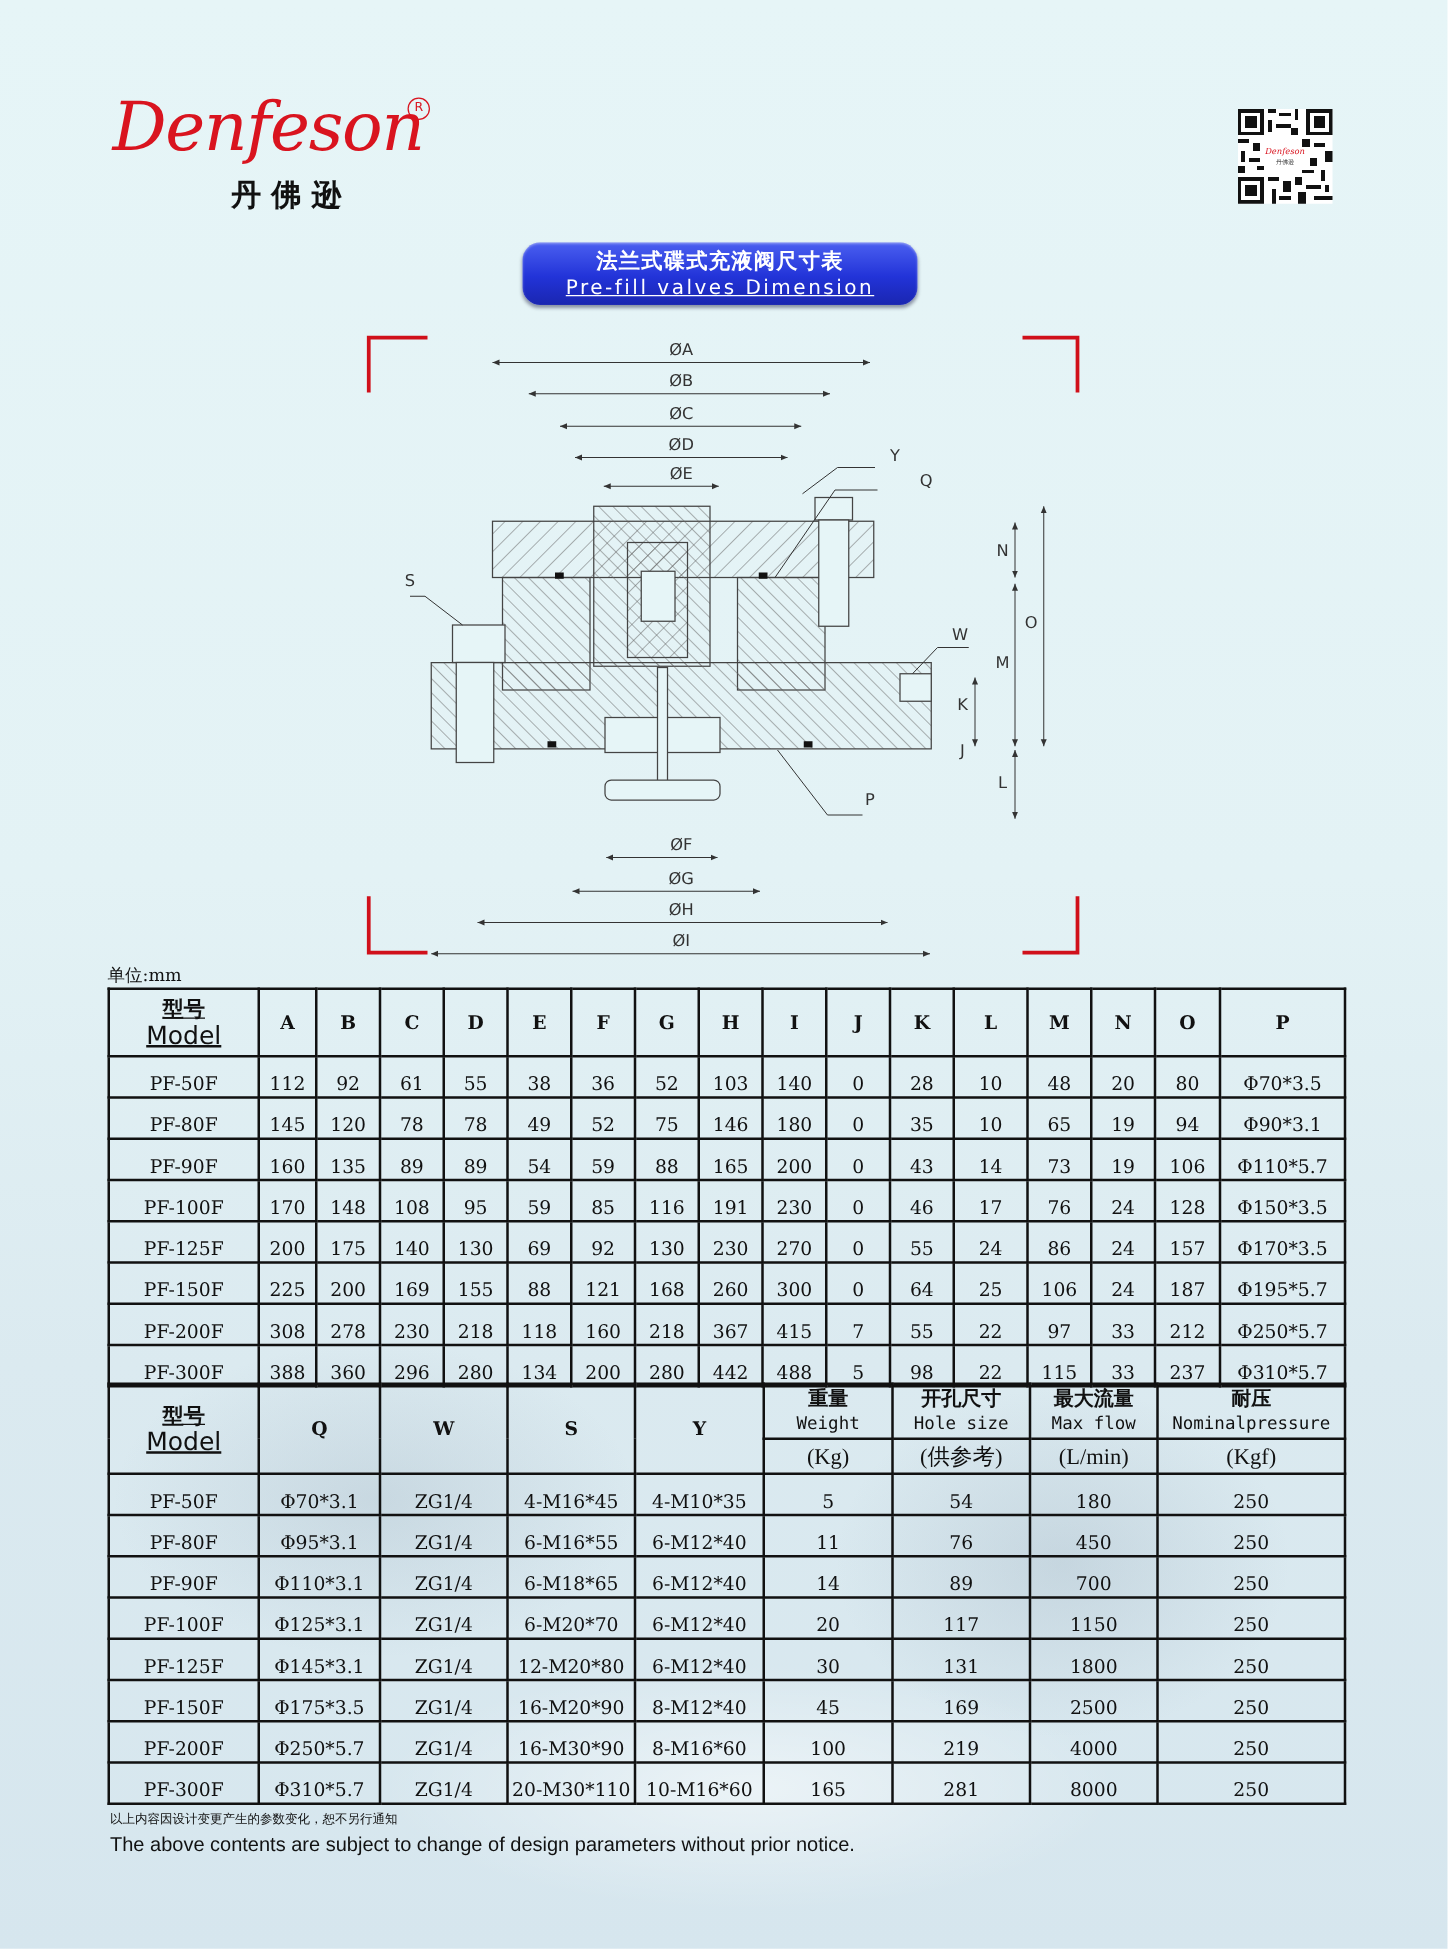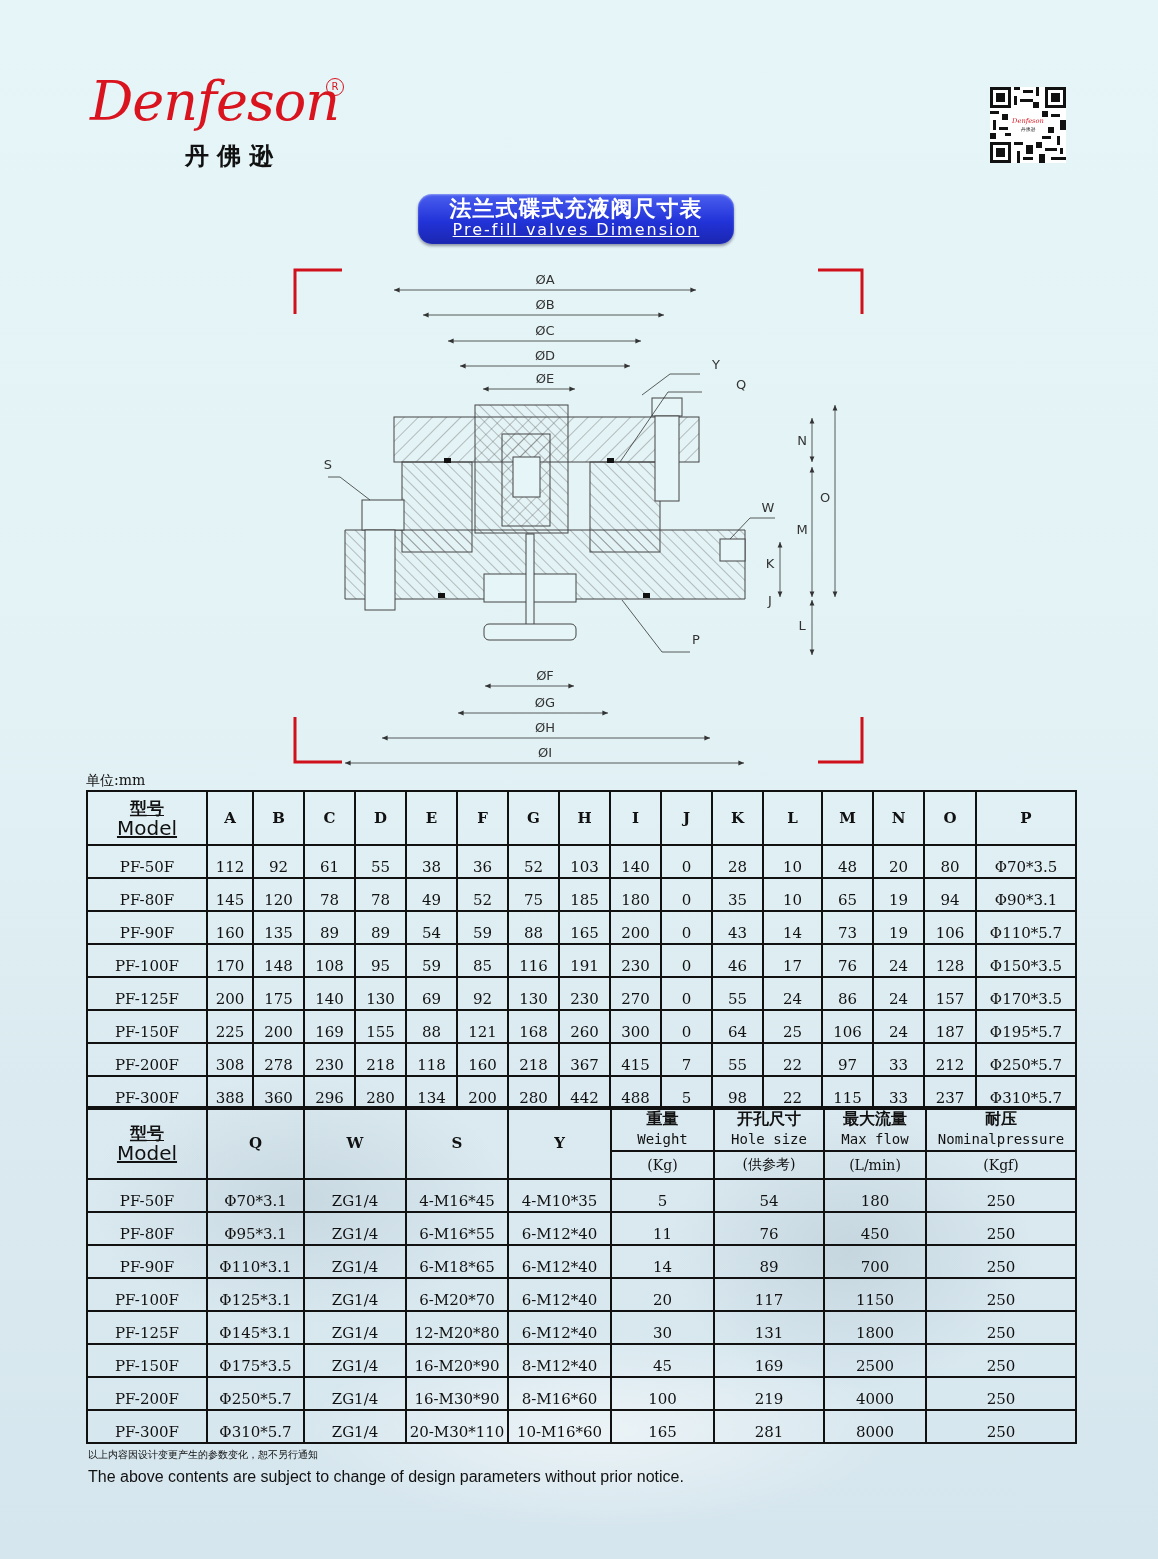--- a/index.html
+++ b/index.html
@@ -29,39 +29,39 @@
     position:absolute; left:95px; top:70px; font-family:"DejaVu Sans", sans-serif;
     font-size:24px; letter-spacing:8px; color:#111; font-weight:bold;
   }
   .qr { position:absolute; left:990px; top:87px; width:76px; height:76px; }
   .title-pill {
     position:absolute; left:418px; top:194px; width:316px; height:50px; border-radius:14px;
     background: linear-gradient(180deg, #4a5ff0 0%, #2233d8 55%, #1a26b0 100%);
     box-shadow: 0 2px 3px rgba(0,0,40,0.4), inset 0 1px 2px rgba(255,255,255,0.4);
     text-align:center; color:#fff; font-family:"DejaVu Sans", sans-serif;
   }
-  .title-cn { font-size:22px; font-weight:bold; letter-spacing:1px; margin-top:4px; line-height:22px; }
+  .title-cn { font-size:17px; font-weight:bold; letter-spacing:1px; margin-top:4px; line-height:22px; }
   .title-en { font-size:16px; letter-spacing:2px; line-height:20px;text-decoration:underline; }
   .drawing { position:absolute; left:290px; top:262px; width:580px; height:510px; }
   .unit { position:absolute; left:86px; top:772px; font-size:14px; font-weight:normal; }
   table.spec {
     position:absolute; border-collapse:collapse; left:86px; table-layout:fixed;
     font-family:"DejaVu Serif", serif; font-size:15px;
   }
   table.spec td { border:2px solid #111; text-align:center; vertical-align:middle; padding:0; white-space:nowrap; }
   .hdr-model { font-family:"DejaVu Sans", sans-serif; line-height:20px;text-decoration:underline; }
   .hdr-model .cn { font-size:17px; font-weight:bold; }
   .hdr-model .en { font-size:20px; }
   .hdr-letter { font-size:15px; font-weight:bold; }
   .t1 { top:790px; }
   .t2 { top:1106px; }
   .cell-top { vertical-align:bottom !important; padding-bottom:1px !important; }
   .sub-cn { font-size:16px; font-weight:bold; font-family:"DejaVu Sans", sans-serif; line-height:20px; }
   .sub-en { font-family:"DejaVu Sans Mono", monospace; font-size:14px; line-height:20px; }
-  .unit-cell { font-size:14px; }
+  .unit-cell { font-size:18px;font-family:Liberation Serif, serif; }
   .footer-cn { position:absolute; left:88px; top:1448px; font-family:"DejaVu Sans", sans-serif; font-size:10px; }
   .footer-en { position:absolute; left:88px; top:1468px; font-family:Liberation Sans, sans-serif; font-size:16px; }
 </style>
 </head>
 <body>
 
 <div class="bg-swirl"></div>
 
 <div class="logo">
   <div class="logo-script">Denfeson</div>
@@ -278,21 +278,21 @@
       </tr>
       <tr style="height: 33px;">
         <td class="cell-top">PF-80F</td>
         <td class="cell-top">145</td>
         <td class="cell-top">120</td>
         <td class="cell-top">78</td>
         <td class="cell-top">78</td>
         <td class="cell-top">49</td>
         <td class="cell-top">52</td>
         <td class="cell-top">75</td>
-        <td class="cell-top">185</td>
+        <td class="cell-top">146</td>
         <td class="cell-top">180</td>
         <td class="cell-top">0</td>
         <td class="cell-top">35</td>
         <td class="cell-top">10</td>
         <td class="cell-top">65</td>
         <td class="cell-top">19</td>
         <td class="cell-top">94</td>
         <td class="cell-top">Φ90*3.1</td>
       </tr>
       <tr style="height: 33px;">

